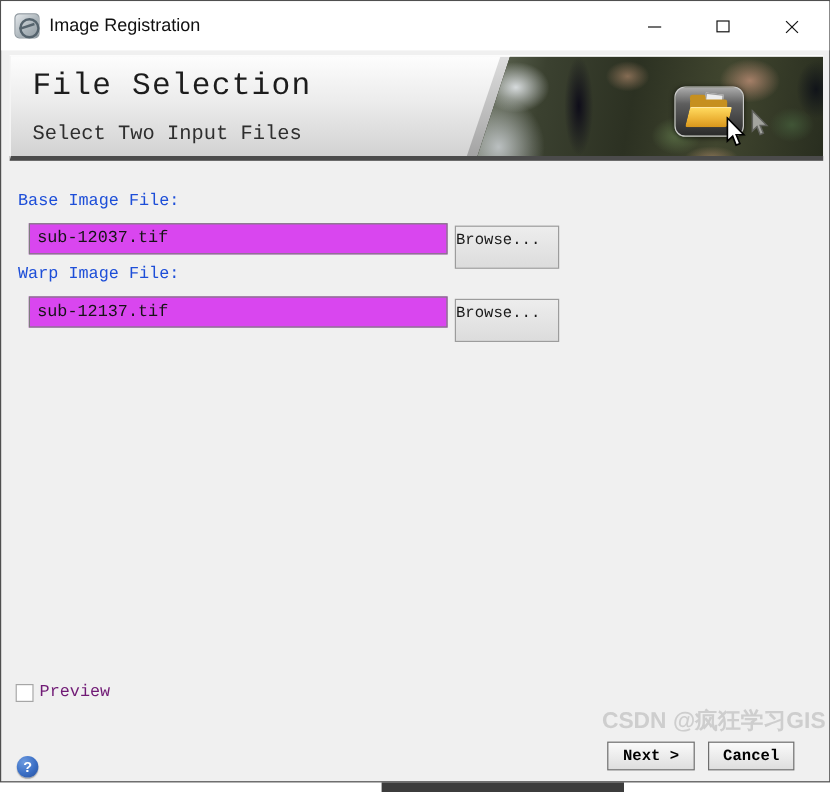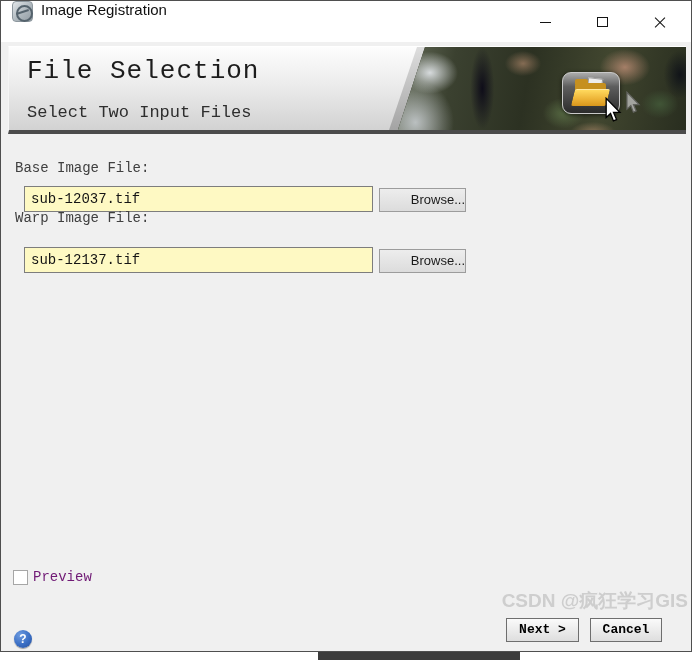--- a/index.html
+++ b/index.html
@@ -4,21 +4,21 @@
 <style>
   * { margin:0; padding:0; box-sizing:border-box; }
   html,body { width:692px; height:660px; }
   body { position:relative; background:#ffffff; overflow:hidden;
          font-family:"Liberation Mono","DejaVu Sans Mono",monospace; }
 
   
   .window { position:absolute; left:0; top:0; width:692px; height:652px;
             border:1px solid #4f4f4f; background:#f0f0f0; }
   .titlebar { position:absolute; left:0; top:0; width:690px; height:41px;
-              background:#ffffff; display:flex; align-items:flex-start; }
+              background:#ffffff; display:flex; align-items:center; }
   .app-icon { position:relative; width:21px; height:21px; margin-left:11px;
               border-radius:4px; border:1px solid #8d979e;
               background:linear-gradient(135deg,#e3e7ea 0%,#aeb7bd 55%,#929ca3 100%); }
   .app-icon::before { content:""; position:absolute; left:3px; top:3px; width:13px; height:13px;
               border:2px solid #55636d; border-radius:50%; }
   .app-icon::after { content:""; position:absolute; left:3px; top:9px; width:13px; height:2px;
               background:#55636d; transform:rotate(-18deg); }
   .title-text { margin-left:8px; font-family:"Liberation Sans",sans-serif;
                 font-size:15px; color:#101010; }
   .winbtn { position:absolute; top:6px; width:34px; height:30px;
@@ -69,31 +69,31 @@
             background:#c6901f; border-radius:2px; }
   .folder-back::before { content:""; position:absolute; left:0; top:-4px; width:13px; height:5px;
             background:#c6901f; border-radius:2px 2px 0 0; }
   .folder-front { position:absolute; left:10px; top:16px; width:35px; height:17px;
             background:linear-gradient(180deg,#ffd95e 0%,#edb437 55%,#d8961c 100%);
             transform:skewX(-14deg); border-radius:2px; border-top:1px solid #ffe9a3; }
   .cursor-main { position:absolute; left:209px; top:50px; }
   .cursor-ghost { position:absolute; left:230px; top:44px; opacity:.75; }
 
   
-  .field-label { position:absolute; left:14px; font-size:14px; color:#404040; }
-  .lbl-base { top:159px; } .lbl-warp { top:209px; }
+  .field-label { position:absolute; left:14px; font-size:14px; color:#1d4ed8; }
+  .lbl-base { top:159px; } .lbl-warp { top:220px; }
   .file-input { position:absolute; left:23px; width:349px; height:26px;
-            border:1px solid #7d7d7d; background:#fef9c3; padding:0 6px;
+            border:1px solid #7d7d7d; background:#d946ef; padding:0 6px;
             font-family:"Liberation Mono","DejaVu Sans Mono",monospace;
             font-size:14px; color:#141414; }
   .inp-base { top:185px; } .inp-warp { top:246px; }
-  .browse-btn { position:absolute; left:378px; width:87px; height:24px;
+  .browse-btn { position:absolute; left:378px; width:87px; height:36px;
             background:linear-gradient(180deg,#ededed,#dcdcdc); border:1px solid #9c9c9c;
-            font-family:Liberation Sans, sans-serif;
-            font-size:13px; color:#1a1a1a; text-align:right; line-height:22px; cursor:default; }
+            font-family:Liberation Mono, monospace;
+            font-size:13px; color:#1a1a1a; text-align:left; line-height:22px; cursor:default; }
   .br-base { top:187px; } .br-warp { top:248px; }
 
   
   .preview-row { position:absolute; left:12px; top:568px; display:flex; align-items:center; }
   .preview-box { width:15px; height:15px; border:1px solid #a6a6a6; background:#ffffff;
             appearance:none; -webkit-appearance:none; margin:0; }
   .preview-label { margin-left:5px; font-size:14px; color:#701a75; }
 
   .help-badge { position:absolute; left:13px; top:629px; width:18px; height:18px;
             border-radius:50%; color:#ffffff; font-size:12px; font-weight:bold;

